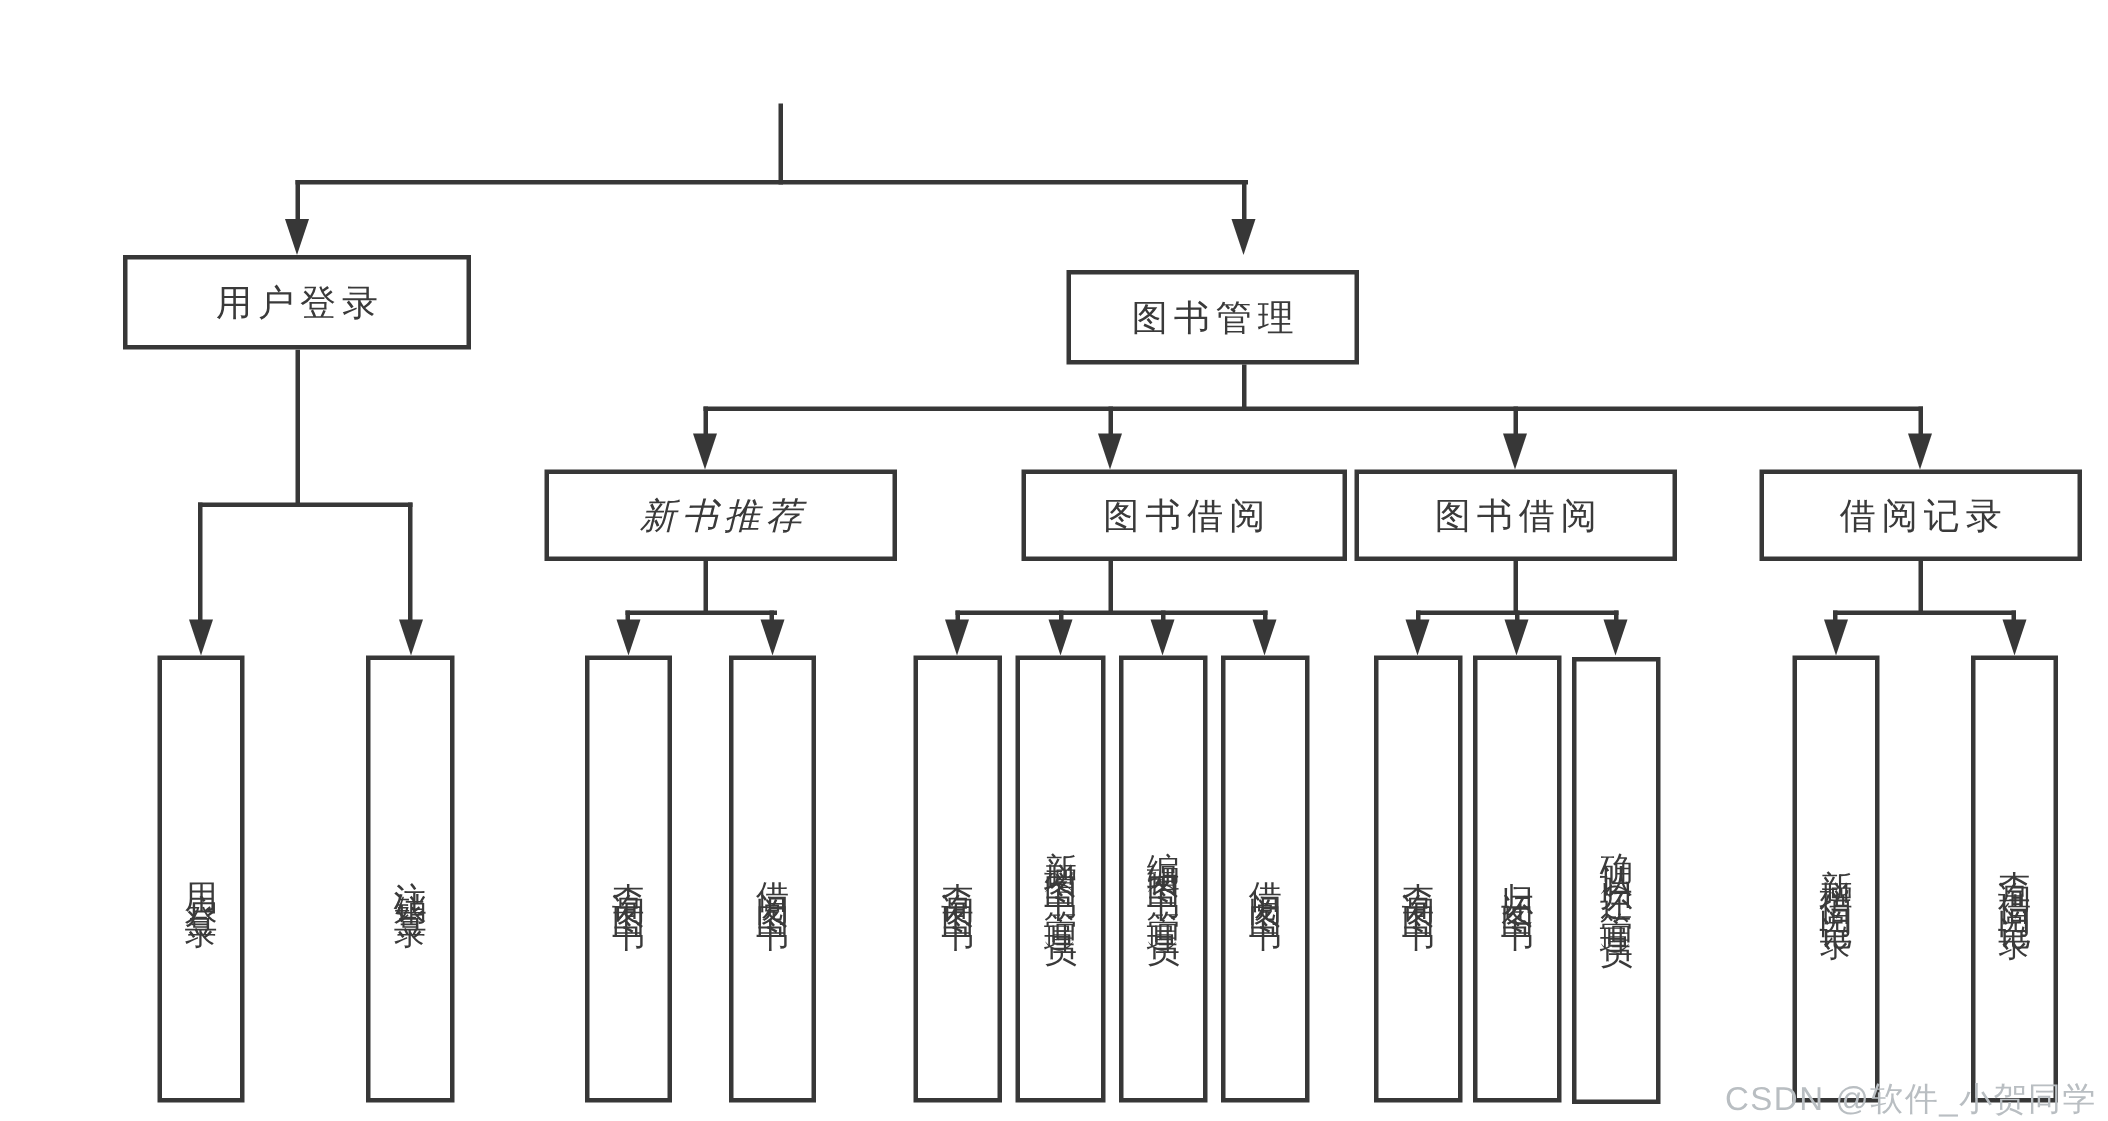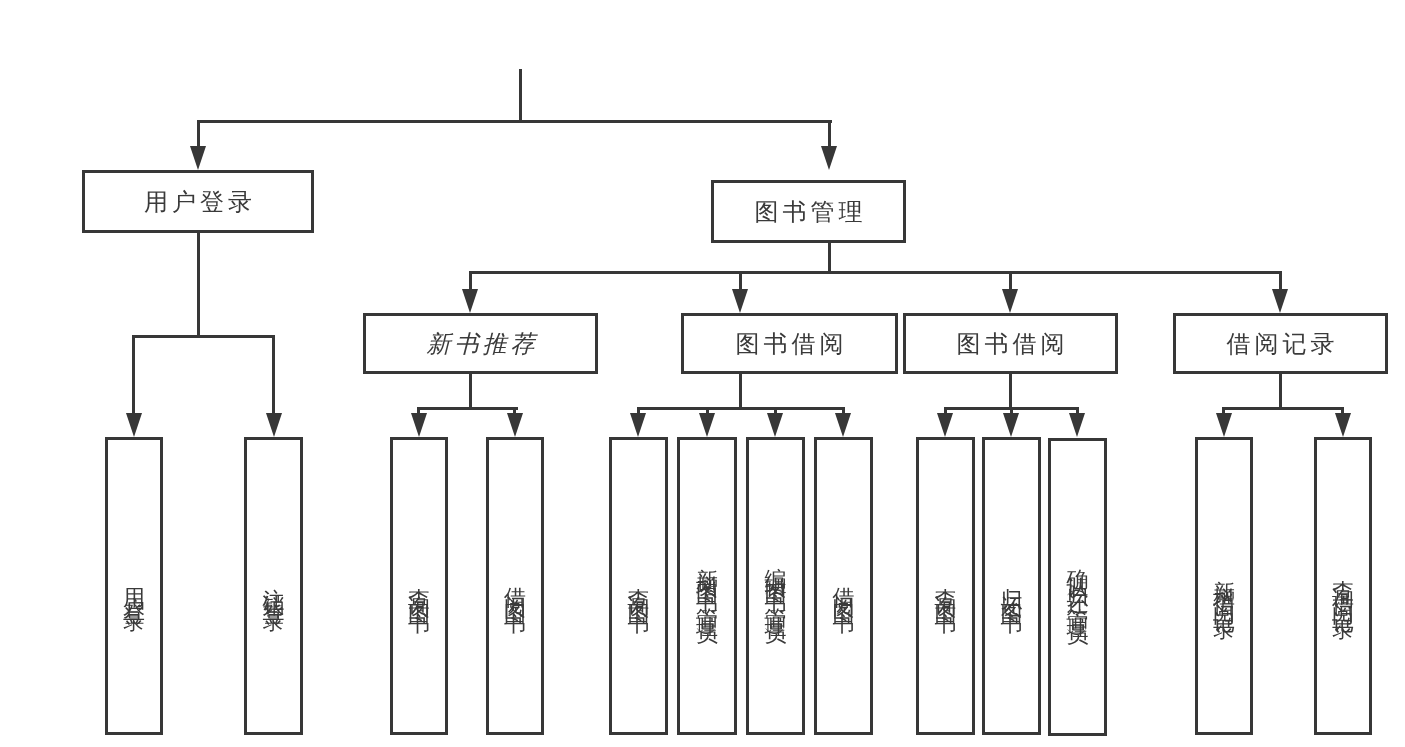--- a/index.html
+++ b/index.html
@@ -183,14 +183,15 @@
     <span class="vlabel">确认归还（管理员）</span>
   </div>
 
   <div class="box" style="left:1195px;top:437px;width:58px;height:298px;">
     <span class="vlabel">新增借阅记录</span>
   </div>
   <div class="box" style="left:1314px;top:437px;width:58px;height:298px;">
     <span class="vlabel">查询借阅记录</span>
   </div>
 
+  <div class="watermark">CSDN @软件_小贺同学</div>
 
 </div>
 
 </body></html>

